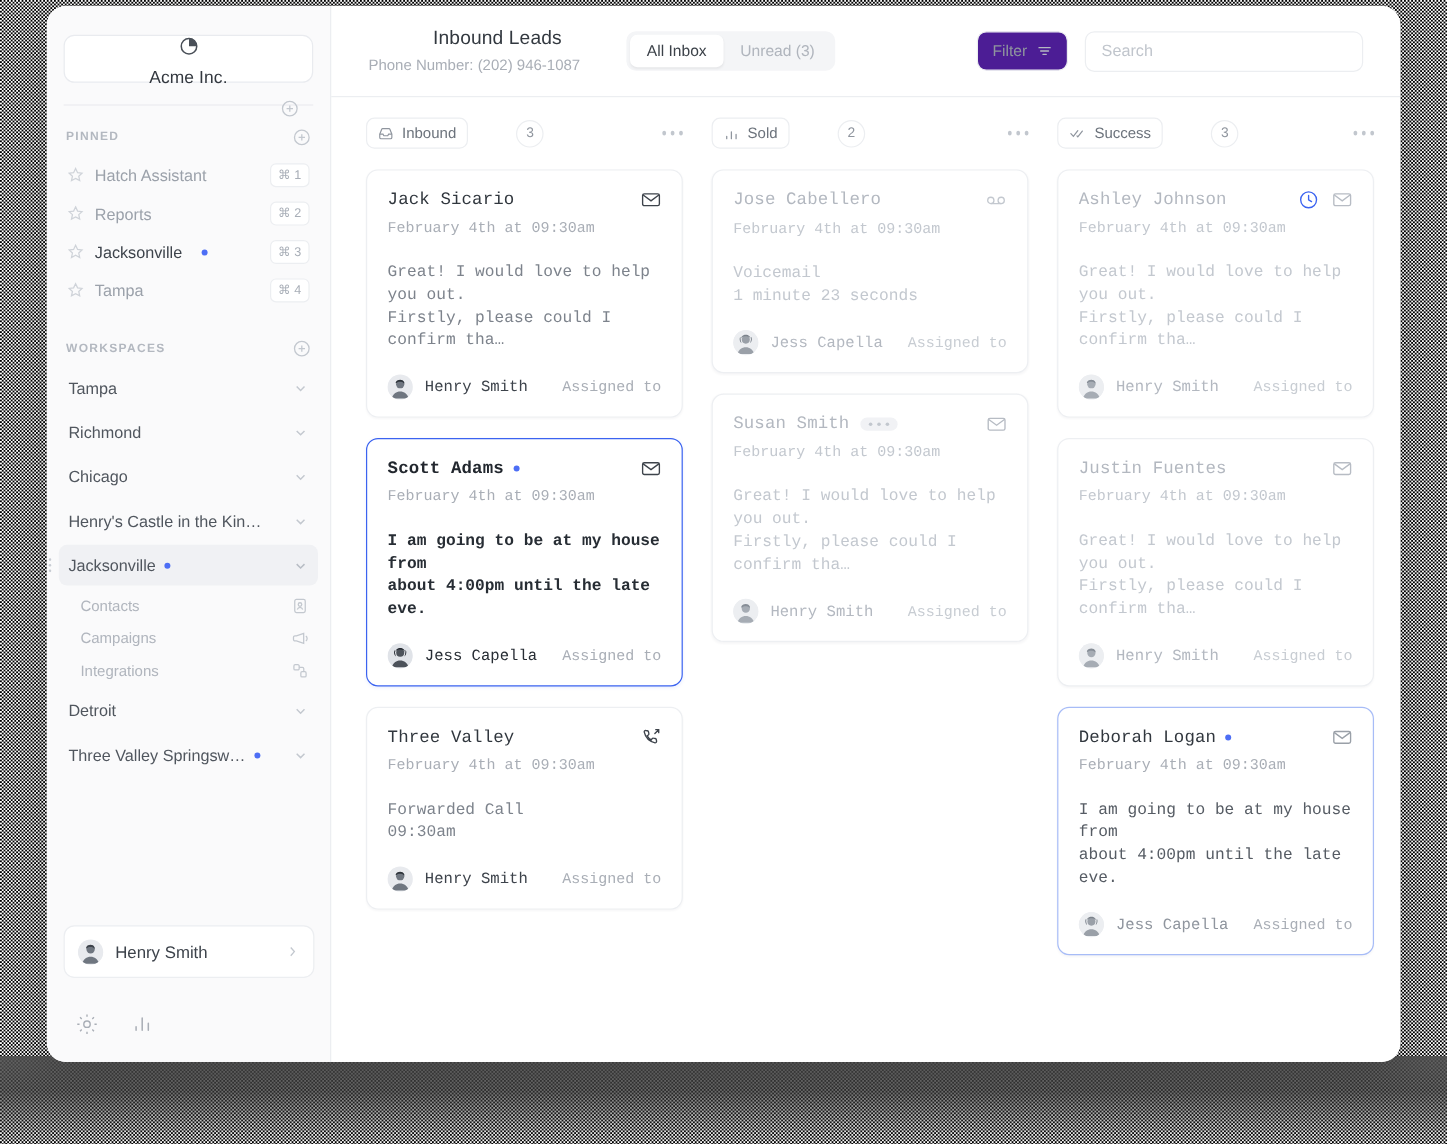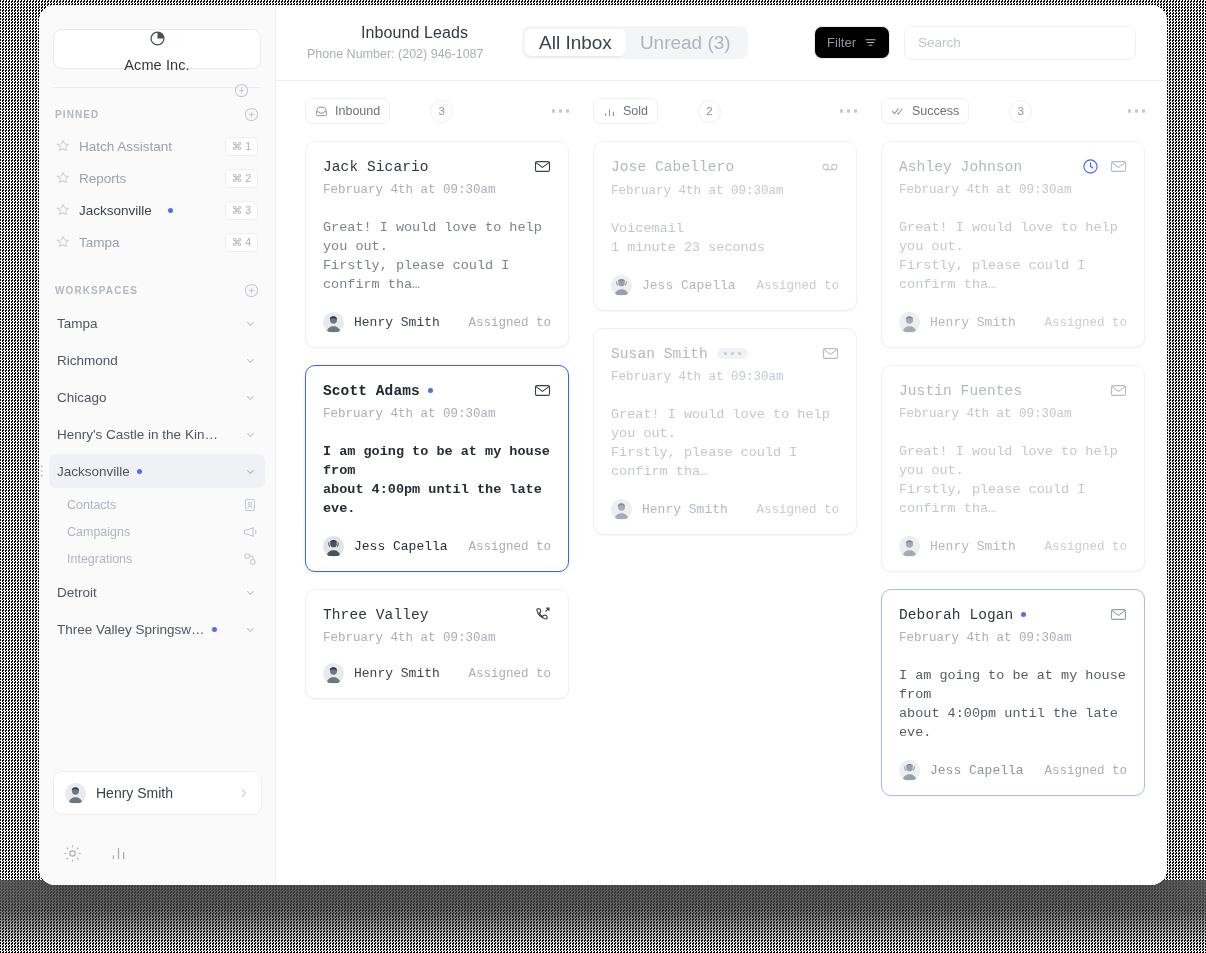--- a/index.html
+++ b/index.html
@@ -109,29 +109,29 @@
     padding: 0 31px 0 31px;
   }
   .title-block { width: 215px; }
   .page-title { font-size: 16px; color: #333940; letter-spacing: .1px; text-align: center; }
   .page-sub { font-size: 12.5px; color: #a9aeb6; margin-top: 5px; }
   .seg {
     background: #f4f5f7; border-radius: 8px; padding: 3px;
     display: flex; align-items: center; height: 33px;
   }
   .seg-item {
-    font-size: 19px; color: #b0b5bd; padding: 0 14px;
+    font-size: 13px; color: #b0b5bd; padding: 0 14px;
     height: 27px; display: flex; align-items: center; border-radius: 6px;
   }
   .seg-item.active { background: #fff; color: #3c4249; box-shadow: 0 1px 2px rgba(0,0,0,.06); }
   .topbar-right { margin-left: auto; display: flex; align-items: center; gap: 14px; }
   .filter-btn {
     border: 1px solid #eceef1; border-radius: 8px; height: 33px;
     display: flex; align-items: center; gap: 8px; padding: 0 12px;
-    font-size: 13px; color: #8f959e; background: #000000;
+    font-size: 13px; color: #8f959e; background: #4c1d95;
   }
   .search-box {
     border: 1px solid #eceef1; border-radius: 8px; height: 34px; width: 232px;
     display: flex; align-items: center; padding: 0 13px; background: #fff;
   }
   .search-box input {
     border: none; outline: none; font-size: 13.5px; color: #3c4249;
     width: 100%; background: transparent; font-family: inherit;
   }
   .search-box input::placeholder { color: #c0c5cc; }
@@ -582,20 +582,24 @@
             <span class="card-icons">
               <span>
                 <svg width="17" height="17" viewBox="0 0 18 18" fill="none" stroke="#3d434b" stroke-width="1.2" stroke-linecap="round">
                   <path d="M3 4.2c0-.8.7-1.5 1.5-1.3l1.3.2c.5.1.9.5 1 1l.3 1.6c.1.5-.1 1-.5 1.2l-1 .6a9 9 0 0 0 3.7 3.7l.6-1c.3-.4.8-.6 1.2-.5l1.6.3c.5.1.9.5 1 1l.2 1.3c.1.8-.5 1.5-1.3 1.5A12.6 12.6 0 0 1 3 4.2z"></path>
                   <path d="M12.4 5.6l3.2-3.2M13.2 2.2h2.6v2.6"></path>
                 </svg>
               </span>
             </span>
           </div>
           <div class="card-date">February 4th at 09:30am</div>
+          <div class="card-body">
+            <span class="l2">Forwarded Call</span>
+            <span class="l2">09:30am</span>
+          </div>
           <div class="card-foot">
             <span class="avatar">
               <svg width="21" height="21" viewBox="0 0 22 22">
                   <circle cx="11" cy="11" r="11" fill="#e8eaee"></circle>
                   <circle cx="11" cy="8.6" r="3.6" fill="#6f7680"></circle>
                   <path d="M3.6 21c1-3.9 4-6 7.4-6s6.4 2.1 7.4 6z" fill="#6f7680"></path>
                   <path d="M7.2 6.6c1.4-2.6 6-2.8 7.2 0 .4 1 .3 1.9-.3 1.1-1.1-1.5-5.2-1.6-6.3-.2-.6.8-.9-.1-.6-.9z" fill="#2d333a"></path>
                 </svg>
             </span>
             <span class="assignee">Henry Smith</span>

